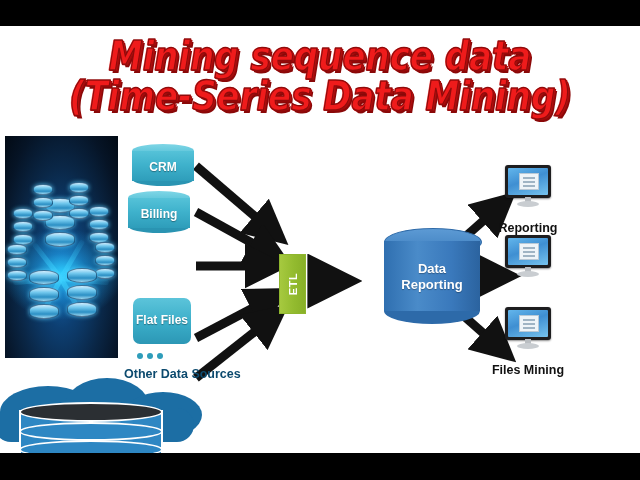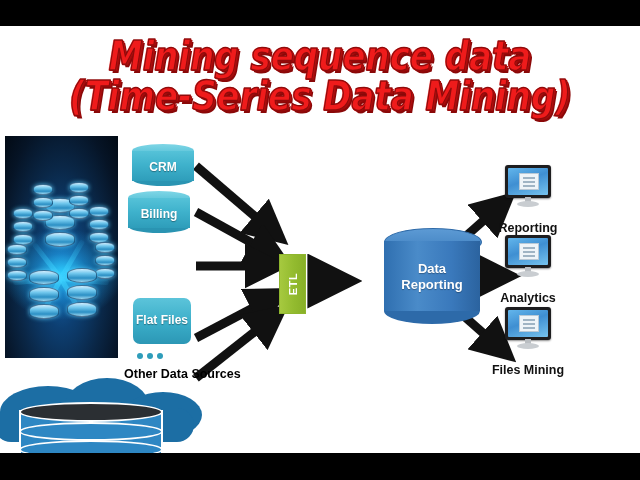--- a/index.html
+++ b/index.html
@@ -67,21 +67,21 @@
   .cyl .c-bot{position:absolute;left:0;top:28px;width:62px;height:14px;border-radius:50%/50%;
      background:#2a94b2;}
   .cyl .c-lbl{position:absolute;left:0;top:10px;width:62px;height:26px;display:flex;align-items:center;justify-content:center;
      color:#fff;font-size:12px;font-weight:bold;z-index:4;text-shadow:0 1px 1px rgba(0,0,0,.35);}
   .flatbox{position:absolute;width:58px;height:46px;border-radius:7px;
      background:linear-gradient(180deg,#5cc4da 0%,#3aadc8 55%,#2c97b5 100%);
      display:flex;align-items:center;justify-content:center;text-align:center;
      color:#fff;font-size:12px;font-weight:bold;line-height:1.15;text-shadow:0 1px 1px rgba(0,0,0,.35);}
   .dots{position:absolute;display:flex;gap:4px;}
   .dots span{width:6px;height:6px;border-radius:50%;background:#2e9dba;display:block;}
-  .src-cap{position:absolute;color:#000000;font-size:12.5px;font-weight:600;white-space:nowrap;}
+  .src-cap{position:absolute;color:#0c4a6e;font-size:12.5px;font-weight:600;white-space:nowrap;}
 
   
   #etl{position:absolute;left:279px;top:228px;width:25px;height:58px;
        background:linear-gradient(90deg,#a6c93f 0%,#93bb2f 55%,#88b028 100%);
        border:1px solid #8fb62e;}
   #etl span{position:absolute;left:50%;top:50%;transform:translate(-50%,-50%) rotate(-90deg);
        color:#fff;font-size:11px;font-weight:bold;letter-spacing:.5px;}
 
   
   #dw{position:absolute;left:344px;top:202px;width:104px;height:94px;margin-left:40px;}
@@ -267,21 +267,20 @@
     </div>
 
     <div class="node" style="left:483px;top:209px;">
       <div class="mon">
         <div class="bez"></div>
         <div class="scr"></div>
         <div class="doc"></div>
         <div class="neck"></div>
         <div class="base"></div>
       </div>
-      <div class="cap">Analytics</div>
     </div>
 
     <div class="node" style="left:483px;top:281px;">
       <div class="mon">
         <div class="bez"></div>
         <div class="scr"></div>
         <div class="doc"></div>
         <div class="neck"></div>
         <div class="base"></div>
       </div>

